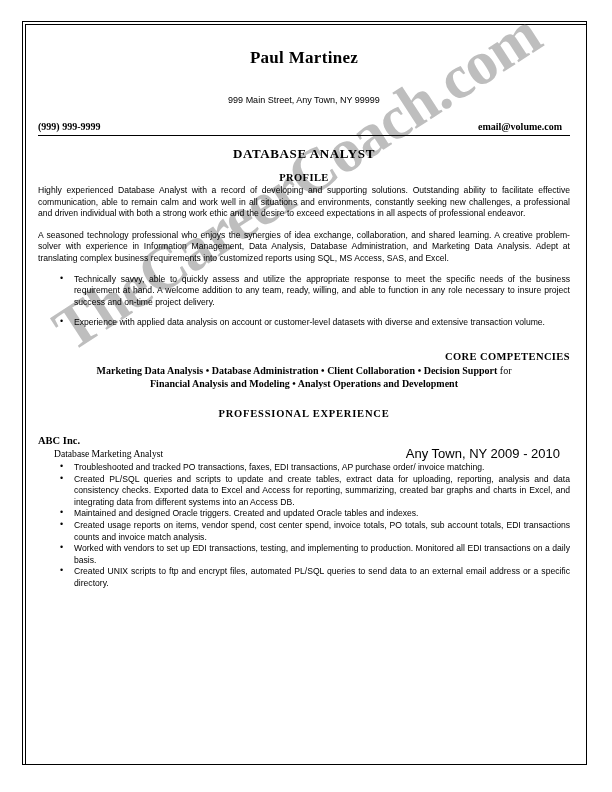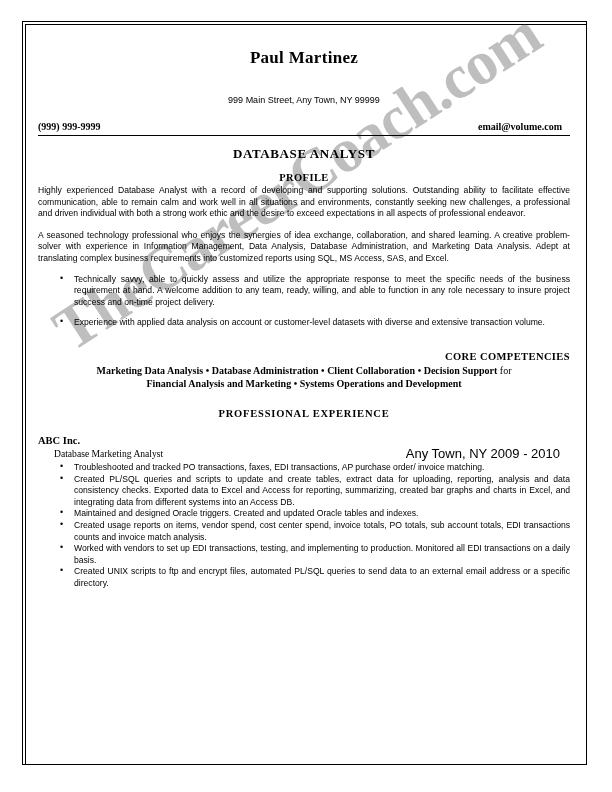--- a/index.html
+++ b/index.html
@@ -248,21 +248,21 @@
     <li>Technically savvy, able to quickly assess and utilize the appropriate response to meet the specific needs of the business requirement at hand. A welcome addition to any team, ready, willing, and able to function in any role necessary to insure project success and on-time project delivery.</li>
     <li>Experience with applied data analysis on account or customer-level datasets with diverse and extensive transaction volume.</li>
   </ul>
 
   <div class="section-head core">CORE COMPETENCIES</div>
 
   <div class="core-lines">
     <div>
       <span class="bold">Marketing Data Analysis • Database Administration • Client Collaboration • Decision Support</span><span> for</span>
     </div>
-    <div class="bold">Financial Analysis and Marketing • Systems Operations and Development</div>
+    <div class="bold">Financial Analysis and Modeling • Analyst Operations and Development</div>
   </div>
 
   <div class="section-head profexp">PROFESSIONAL EXPERIENCE</div>
 
   <div class="emp-row">
     <span class="emp-company">ABC Inc.</span>
     <span class="emp-location">Any Town, NY 2009 - 2010</span>
   </div>
 
   <div class="emp-role">Database Marketing Analyst</div>

